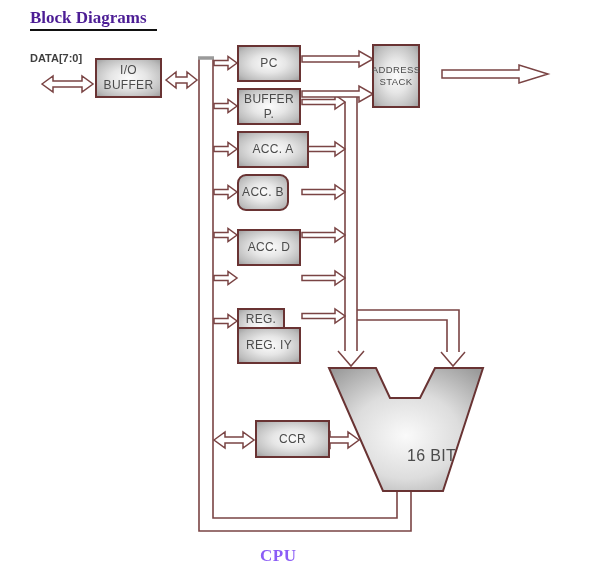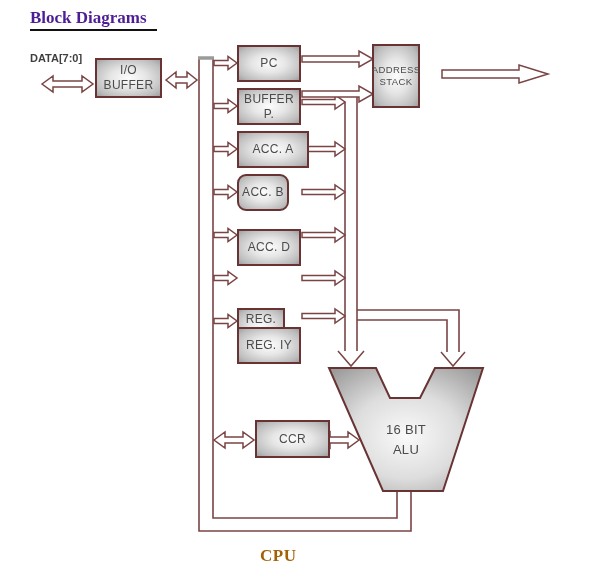--- a/index.html
+++ b/index.html
@@ -30,26 +30,26 @@
   .blk.small-text{font-size:9.5px;letter-spacing:.4px;}
   .blk.buffer-text{font-size:12px;}
   .label{position:absolute;color:#3f3f3f;}
   #title{
     left:30px;top:8px;color:#4c1d95;
     font-family:"Liberation Serif",serif;font-weight:bold;font-size:17px;
     border-bottom:2px solid #111;padding:0 10px 1px 0;
   }
   #data-bus-label{left:30px;top:52px;font-size:11px;font-weight:bold;text-align:center;}
   #cpu-label{
-    left:260px;top:546px;color:#a16207;
+    left:260px;top:546px;color:#8b5cf6;
     font-family:"Liberation Serif",serif;font-weight:bold;font-size:17px;letter-spacing:.5px;
   }
   #alu-label{
-    position:absolute;left:356px;top:420px;width:100px;text-align:center;
-    color:var(--block-text);font-size:13px;letter-spacing:.3px;line-height:1.5;
+    position:absolute;left:356px;top:444px;width:100px;text-align:right;
+    color:var(--block-text);font-size:16px;letter-spacing:.3px;line-height:1.5;
   }
 </style>
 </head>
 <body>
 
 <div id="canvas">
 
   <svg id="wires" width="614" height="585" viewBox="0 0 614 585">
     <defs>
       <radialGradient id="alug" cx="50%" cy="55%" r="70%">
@@ -134,16 +134,15 @@
     <span>ADDRESS</span>
     <span>STACK</span>
   </div>
 
   <div class="blk" style="left:255px;top:420px;width:75px;height:38px;">
     <span>CCR</span>
   </div>
 
   <div id="alu-label">
     <div>16 BIT</div>
-    <div>ALU</div>
   </div>
 
 </div>
 
 </body></html>

